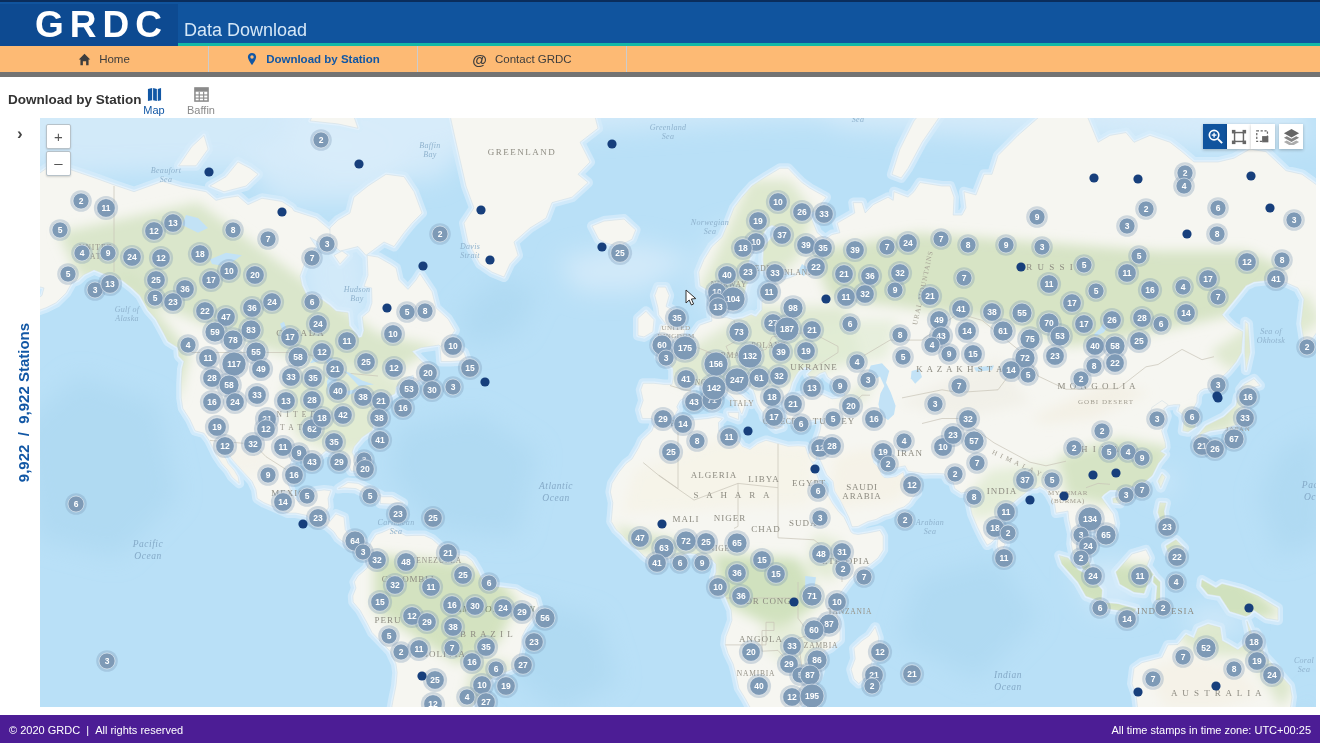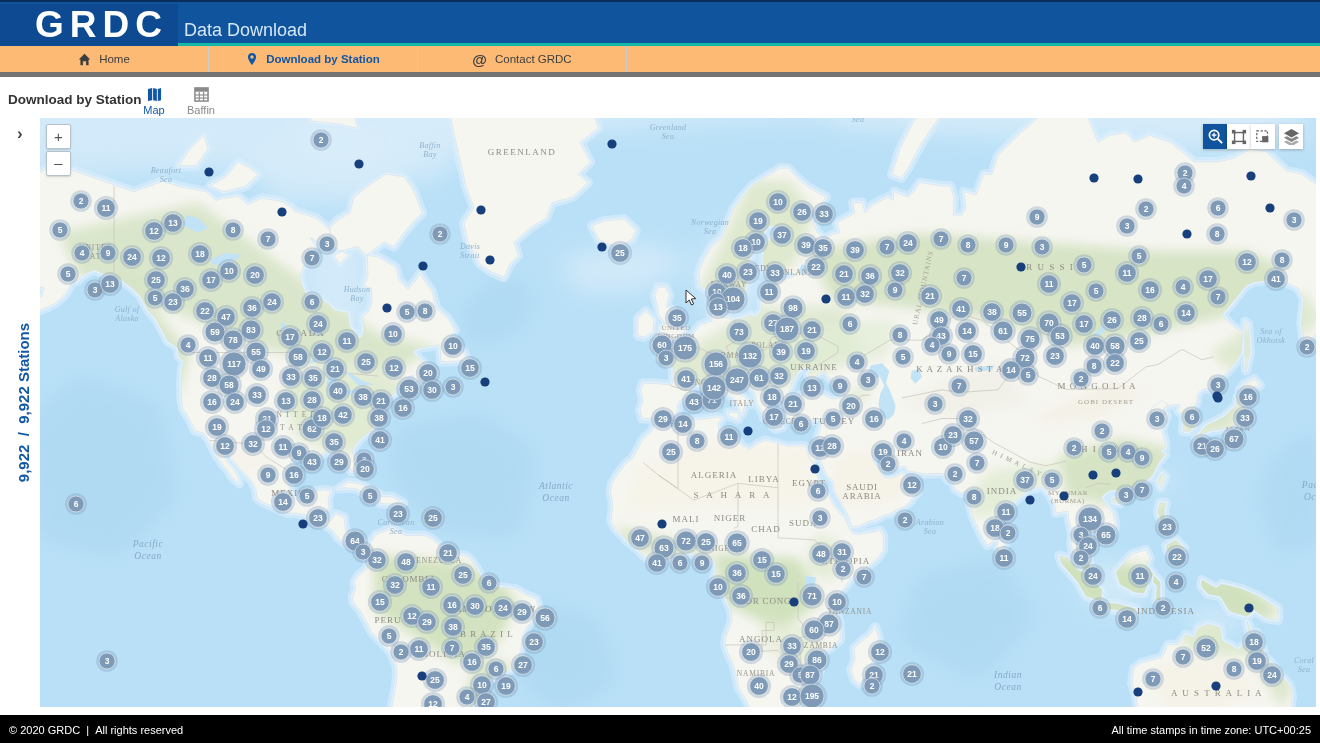--- a/index.html
+++ b/index.html
@@ -14,21 +14,21 @@
 .ttl{height:41px;background:#fff;position:relative}
 .ttl .t{position:absolute;left:8px;top:15px;font-size:13.5px;font-weight:bold;color:#333}
 .ttl .mt{position:absolute;top:10px;text-align:center;font-size:11px;line-height:1.1}
 .map-wrap{position:relative;width:1320px;height:589px}
 .side{position:absolute;left:0;top:0;width:40px;height:589px;background:#fff;z-index:5}
 .side .arr{position:absolute;left:17px;top:6px;font-size:17px;font-weight:bold;color:#444}
 .side .rot{position:absolute;left:-87px;top:276px;width:220px;transform:rotate(-90deg);color:#1157a5;font-weight:bold;font-size:15px;text-align:center}
 .mapsvg{position:absolute;left:40px;top:0}
 .zbtn{position:absolute;left:46px;top:6px;width:25px;height:25px;background:#fff;border:1px solid #b7c2c9;border-radius:2px;color:#555;font-size:15px;text-align:center;line-height:23px;z-index:6;box-shadow:0 1px 2px rgba(0,0,0,.15)}
 .tool{position:absolute;top:6px;width:24px;height:25px;background:#fff;z-index:6;box-shadow:0 1px 3px rgba(0,0,0,.25);display:flex;align-items:center;justify-content:center}
-.ftr{height:29px;background:#000000;color:#fff;font-size:11px;display:flex;align-items:center;justify-content:space-between;padding:0 9px;margin-top:8px}
+.ftr{height:29px;background:#4c1d95;color:#fff;font-size:11px;display:flex;align-items:center;justify-content:space-between;padding:0 9px;margin-top:8px}
 svg text.cn{font-family:"Liberation Serif",serif;fill:#8e8c82;font-size:9px;text-anchor:middle}
 svg text.cn2{font-family:"Liberation Serif",serif;fill:#97948a;font-size:7.5px;text-anchor:middle}
 svg text.cn3{font-family:"Liberation Serif",serif;fill:#a39f93;font-size:7px;text-anchor:middle}
 svg text.am{font-family:"Liberation Serif",serif;fill:#7a8468;font-size:9px;font-style:italic;text-anchor:middle}
 svg text.wt{font-family:"Liberation Serif",serif;fill:#85aac8;font-size:9.5px;font-style:italic;text-anchor:middle}
 svg text.wt2{font-family:"Liberation Serif",serif;fill:#8fb2cd;font-size:8px;font-style:italic;text-anchor:middle}
 </style></head>
 <body>
 <div class="hdr">
  <div class="logo">

